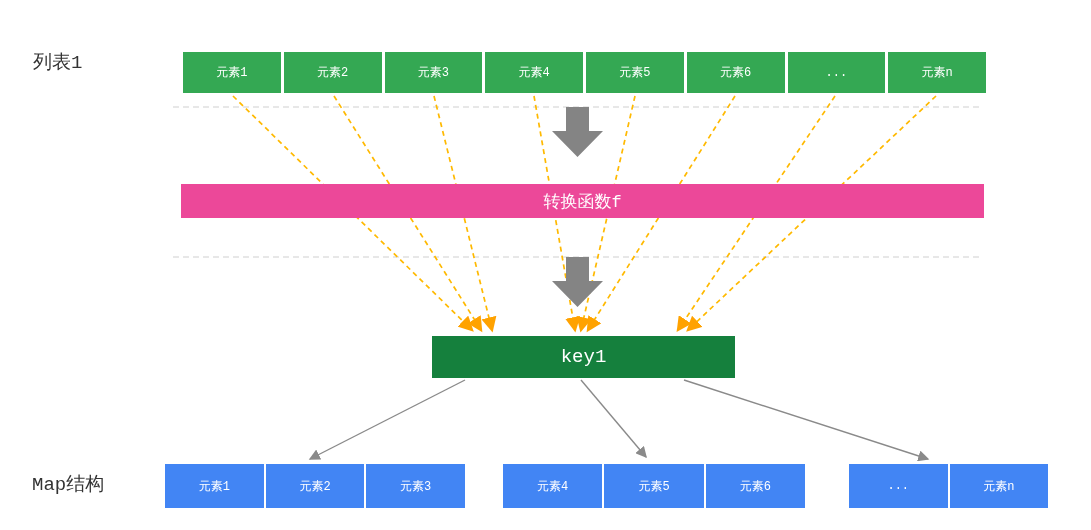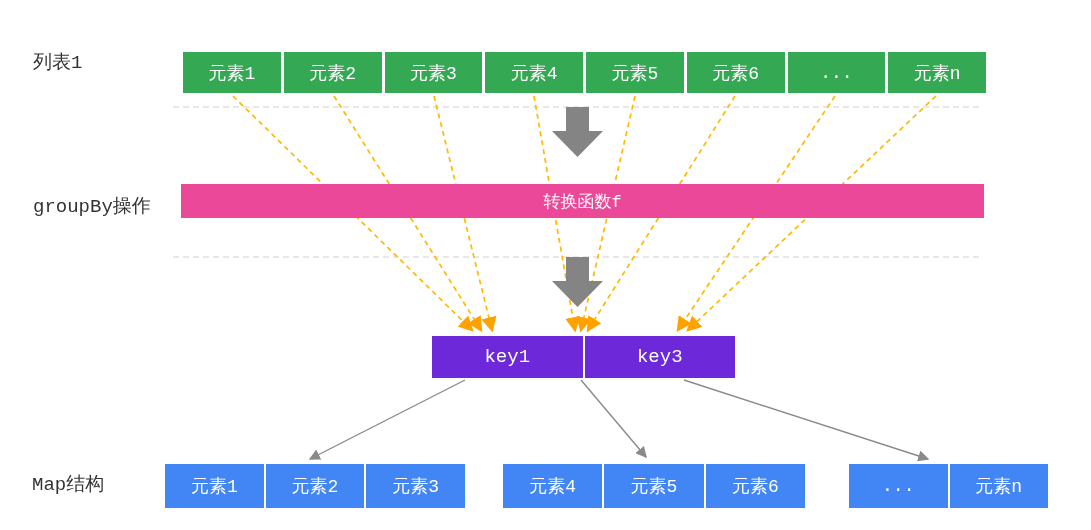--- a/index.html
+++ b/index.html
@@ -12,33 +12,33 @@
     position:absolute;z-index:2;font-size:19px;color:#333333;
     white-space:nowrap;line-height:22px;
   }
   .lbl-list{left:33px;top:52px;}
   .lbl-groupby{left:33px;top:196px;}
   .lbl-map{left:32px;top:474px;}
 
   .cells{position:absolute;z-index:2;display:flex;}
   .cells .cell{
     flex:1 1 0;display:flex;align-items:center;justify-content:center;
-    color:#ffffff;font-size:18px;white-space:nowrap;
+    color:#ffffff;font-size:12px;white-space:nowrap;
   }
   .list-row{left:183px;top:52px;width:803px;height:41px;gap:3px;}
   .list-row .cell{background:#34A853;}
 
   .func-bar{
     position:absolute;z-index:2;left:181px;top:184px;width:803px;height:34px;
     background:#ec4899;color:#ffffff;font-size:17px;
     display:flex;align-items:center;justify-content:center;
   }
 
   .key-row{left:432px;top:336px;width:303px;height:42px;gap:2px;}
-  .key-row .cell{background:#6d28d9;font-size:19px;}
+  .key-row .cell{background:#15803d;font-size:19px;}
 
   .map-row{top:464px;height:44px;gap:2px;}
   .map-g1{left:165px;width:300px;}
   .map-g2{left:503px;width:302px;}
   .map-g3{left:849px;width:199px;}
   .map-row .cell{background:#4285F4;}
 </style>
 </head>
 <body>
 
@@ -76,39 +76,37 @@
       <line x1="684" y1="380" x2="928" y2="459" marker-end="url(#garrow)"></line>
     </g>
 
     <g fill="#848484">
       <polygon points="566,107 589,107 589,131 603,131 577.5,157 552,131 566,131"></polygon>
       <polygon points="566,257 589,257 589,281 603,281 577.5,307 552,281 566,281"></polygon>
     </g>
   </svg>
 
   <div class="row-label lbl-list">列表1</div>
-  <div class="row-label lbl-groupby">groupBy操作</div>
   <div class="row-label lbl-map">Map结构</div>
 
   <div class="cells list-row">
     <div class="cell">元素1</div>
     <div class="cell">元素2</div>
     <div class="cell">元素3</div>
     <div class="cell">元素4</div>
     <div class="cell">元素5</div>
     <div class="cell">元素6</div>
     <div class="cell">...</div>
     <div class="cell">元素n</div>
   </div>
 
   <div class="func-bar">转换函数f</div>
 
   <div class="cells key-row">
     <div class="cell">key1</div>
-    <div class="cell">key3</div>
   </div>
 
   <div class="cells map-row map-g1">
     <div class="cell">元素1</div>
     <div class="cell">元素2</div>
     <div class="cell">元素3</div>
   </div>
   <div class="cells map-row map-g2">
     <div class="cell">元素4</div>
     <div class="cell">元素5</div>

